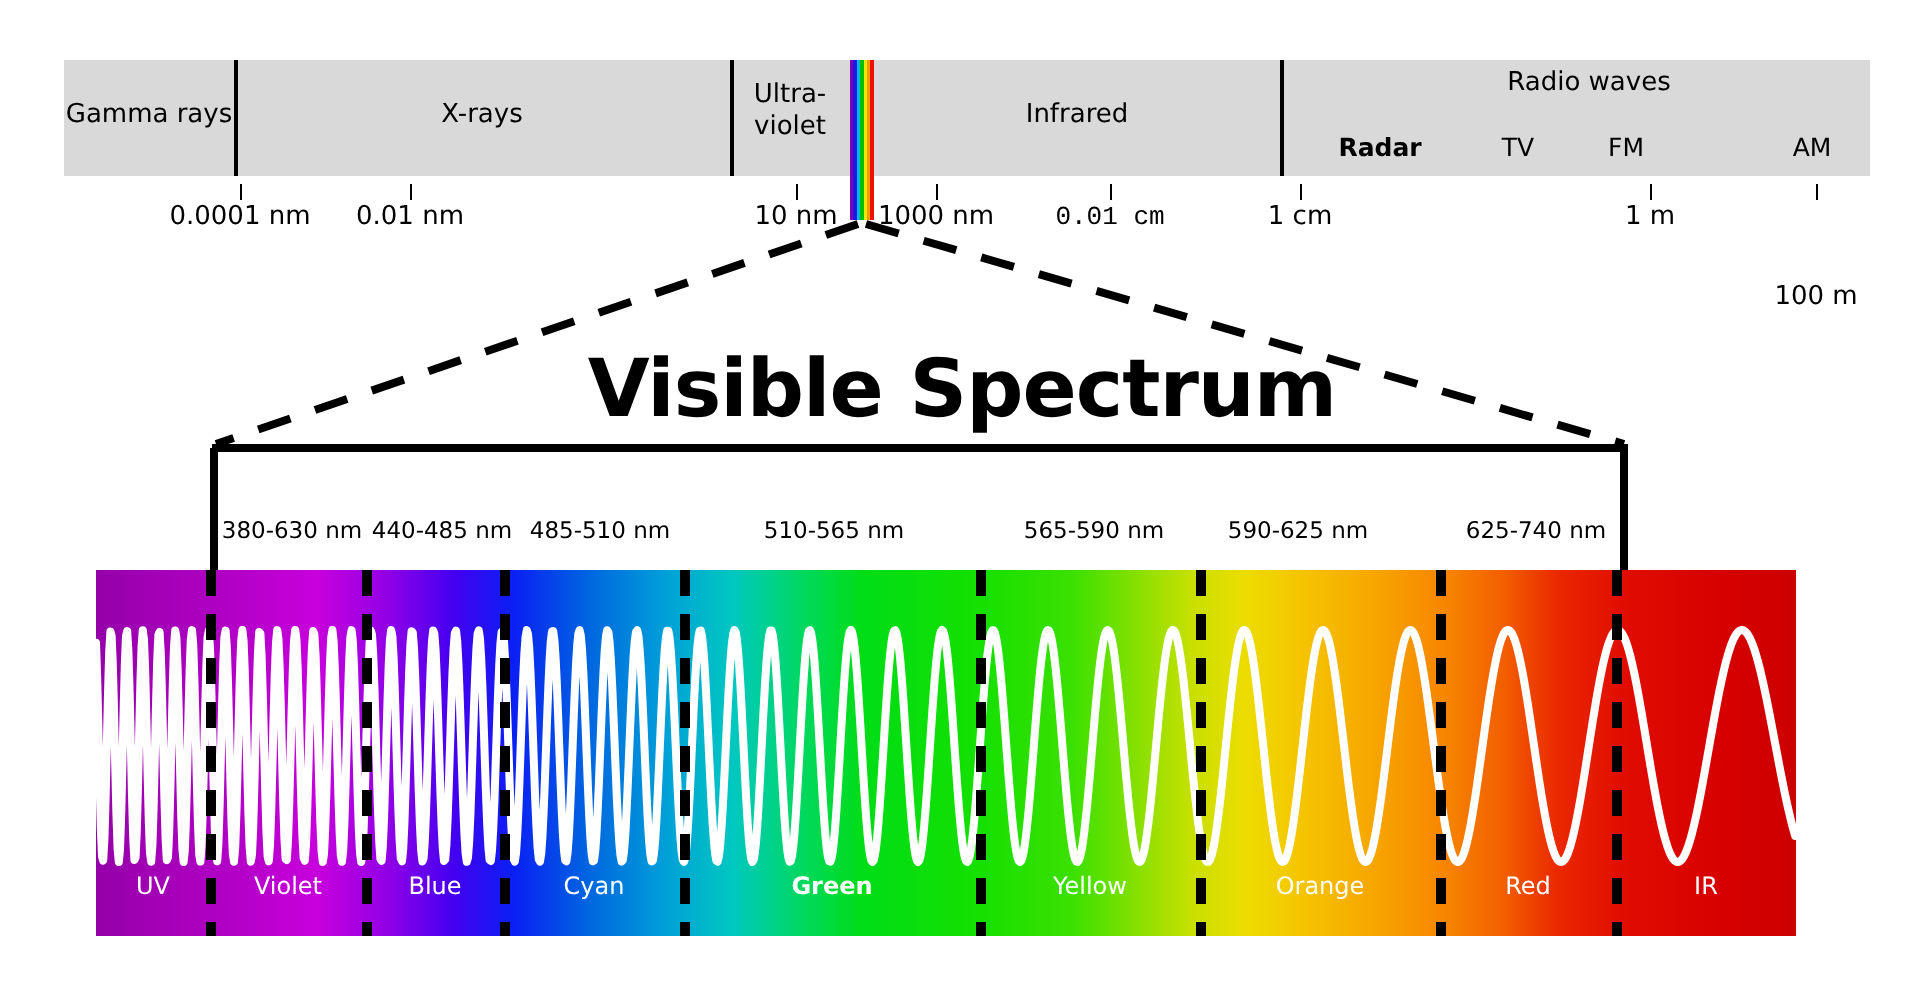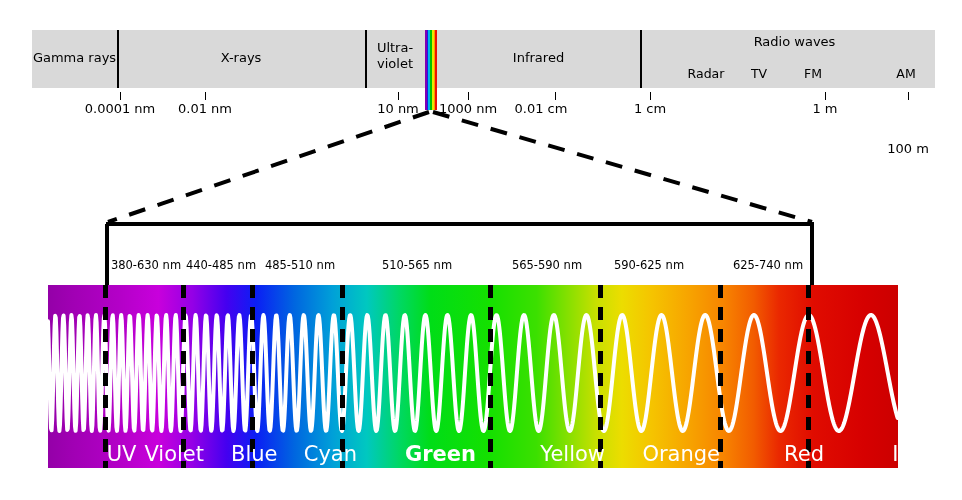--- a/index.html
+++ b/index.html
@@ -84,22 +84,22 @@
       #d60000 96.0%,
       #cc0000 100%);
     overflow:hidden;
   }
   .band-divider{
     position:absolute;top:0;width:5px;height:183px;
     background:repeating-linear-gradient(to bottom,
       #000 0px,#000 13px,rgba(0,0,0,0) 13px,rgba(0,0,0,0) 22px);
   }
   .band-label{
-    position:absolute;bottom:2px;font-size:21px;color:#ffffff;
-    white-space:nowrap;text-align:right;
+    position:absolute;bottom:18px;font-size:12px;color:#ffffff;
+    white-space:nowrap;text-align:center;
   }
   .wave-svg{position:absolute;left:0;top:0;width:850px;height:183px;}
 </style>
 </head>
 <body>
 
 <div id="stage">
 
   <div class="em-bar"></div>
   <div id="em-dividers">
@@ -111,57 +111,58 @@
       <div class="em-label" style="left: 32px; width: 85px; top: 50px;">Gamma rays</div>
       <div class="em-label" style="left: 117px; width: 248px; top: 50px;">X-rays</div>
       <div class="em-label two-line" style="left: 365px; width: 60px; top: 40px;">
         <div>Ultra-</div>
         <div>violet</div>
       </div>
       <div class="em-label" style="left: 437px; width: 203px; top: 50px;">Infrared</div>
       <div class="em-label" style="left: 610px; width: 295px; top: 34px; padding-left: 37px;">Radio waves</div>
     </div>
   <div id="em-subs">
-      <div class="em-sub" style="left: 666px; width: 80px; top: 66px;">Radar</div>
+      <div class="em-sub" style="left: 650px; width: 80px; top: 66px; font-weight: bold;">Radar</div>
       <div class="em-sub" style="left: 739px; width: 40px; top: 66px;">TV</div>
       <div class="em-sub" style="left: 790px; width: 46px; top: 66px;">FM</div>
       <div class="em-sub" style="left: 880px; width: 52px; top: 66px;">AM</div>
     </div>
 
   <div class="rainbow-strip"></div>
 
   <div id="em-ticks">
       <div class="tick" style="left: 120px;"></div>
       <div class="tick-label" style="left: 75px; width: 90px;">0.0001 nm</div>
       <div class="tick" style="left: 205px;"></div>
       <div class="tick-label" style="left: 160px; width: 90px;">0.01 nm</div>
       <div class="tick" style="left: 398px;"></div>
       <div class="tick-label" style="left: 353px; width: 90px;">10 nm</div>
       <div class="tick" style="left: 468px;"></div>
       <div class="tick-label" style="left: 423px; width: 90px;">1000 nm</div>
       <div class="tick" style="left: 555px;"></div>
-      <div class="tick-label" style="left: 496px; width: 90px;">0.01 cm</div>
+      <div class="tick-label" style="left: 510px; width: 90px; font-family: Liberation Mono, monospace;">0.01 cm</div>
       <div class="tick" style="left: 650px;"></div>
       <div class="tick-label" style="left: 605px; width: 90px;">1 cm</div>
       <div class="tick" style="left: 825px;"></div>
       <div class="tick-label" style="left: 780px; width: 90px;">1 m</div>
       <div class="tick" style="left: 908px;"></div>
       <div class="tick-label" style="left: 863px; width: 90px; margin-top: 40px;">100 m</div>
     </div>
 
   <svg class="bracket" viewBox="0 0 962 300" xmlns="http://www.w3.org/2000/svg">
 
     <line x1="429" y1="112" x2="108" y2="222" stroke="#000" stroke-width="4" stroke-dasharray="17,13" stroke-linecap="butt"></line>
     <line x1="433" y1="112" x2="812" y2="222" stroke="#000" stroke-width="4" stroke-dasharray="17,13" stroke-linecap="butt"></line>
 
     <path d="M 106 224 L 814 224" stroke="#000" stroke-width="4" fill="none"></path>
     <path d="M 107 224 L 107 285" stroke="#000" stroke-width="4" fill="none"></path>
     <path d="M 812 224 L 812 285" stroke="#000" stroke-width="4" fill="none"></path>
   </svg>
 
+  <div class="title">Visible Spectrum</div>
 
   <div class="wave-labels" id="wave-range-labels">
       <div class="wave-label" style="left: 101px; width: 90px;">380-630 nm</div>
       <div class="wave-label" style="left: 176px; width: 90px;">440-485 nm</div>
       <div class="wave-label" style="left: 255px; width: 90px;">485-510 nm</div>
       <div class="wave-label" style="left: 372px; width: 90px;">510-565 nm</div>
       <div class="wave-label" style="left: 502px; width: 90px;">565-590 nm</div>
       <div class="wave-label" style="left: 604px; width: 90px;">590-625 nm</div>
       <div class="wave-label" style="left: 723px; width: 90px;">625-740 nm</div>
     </div>

